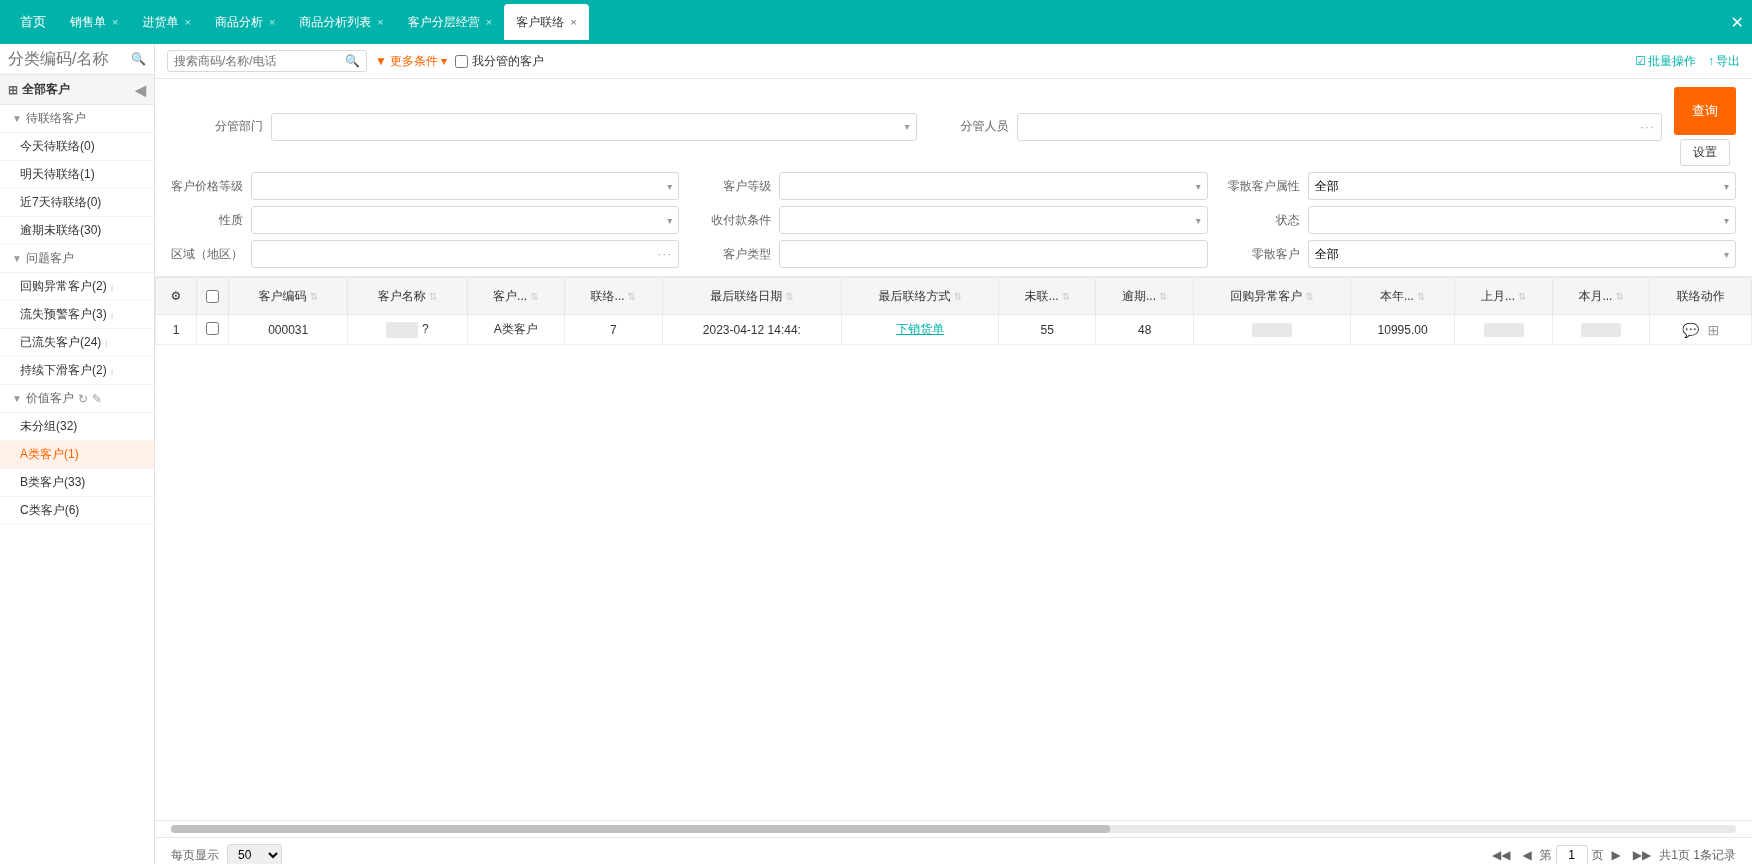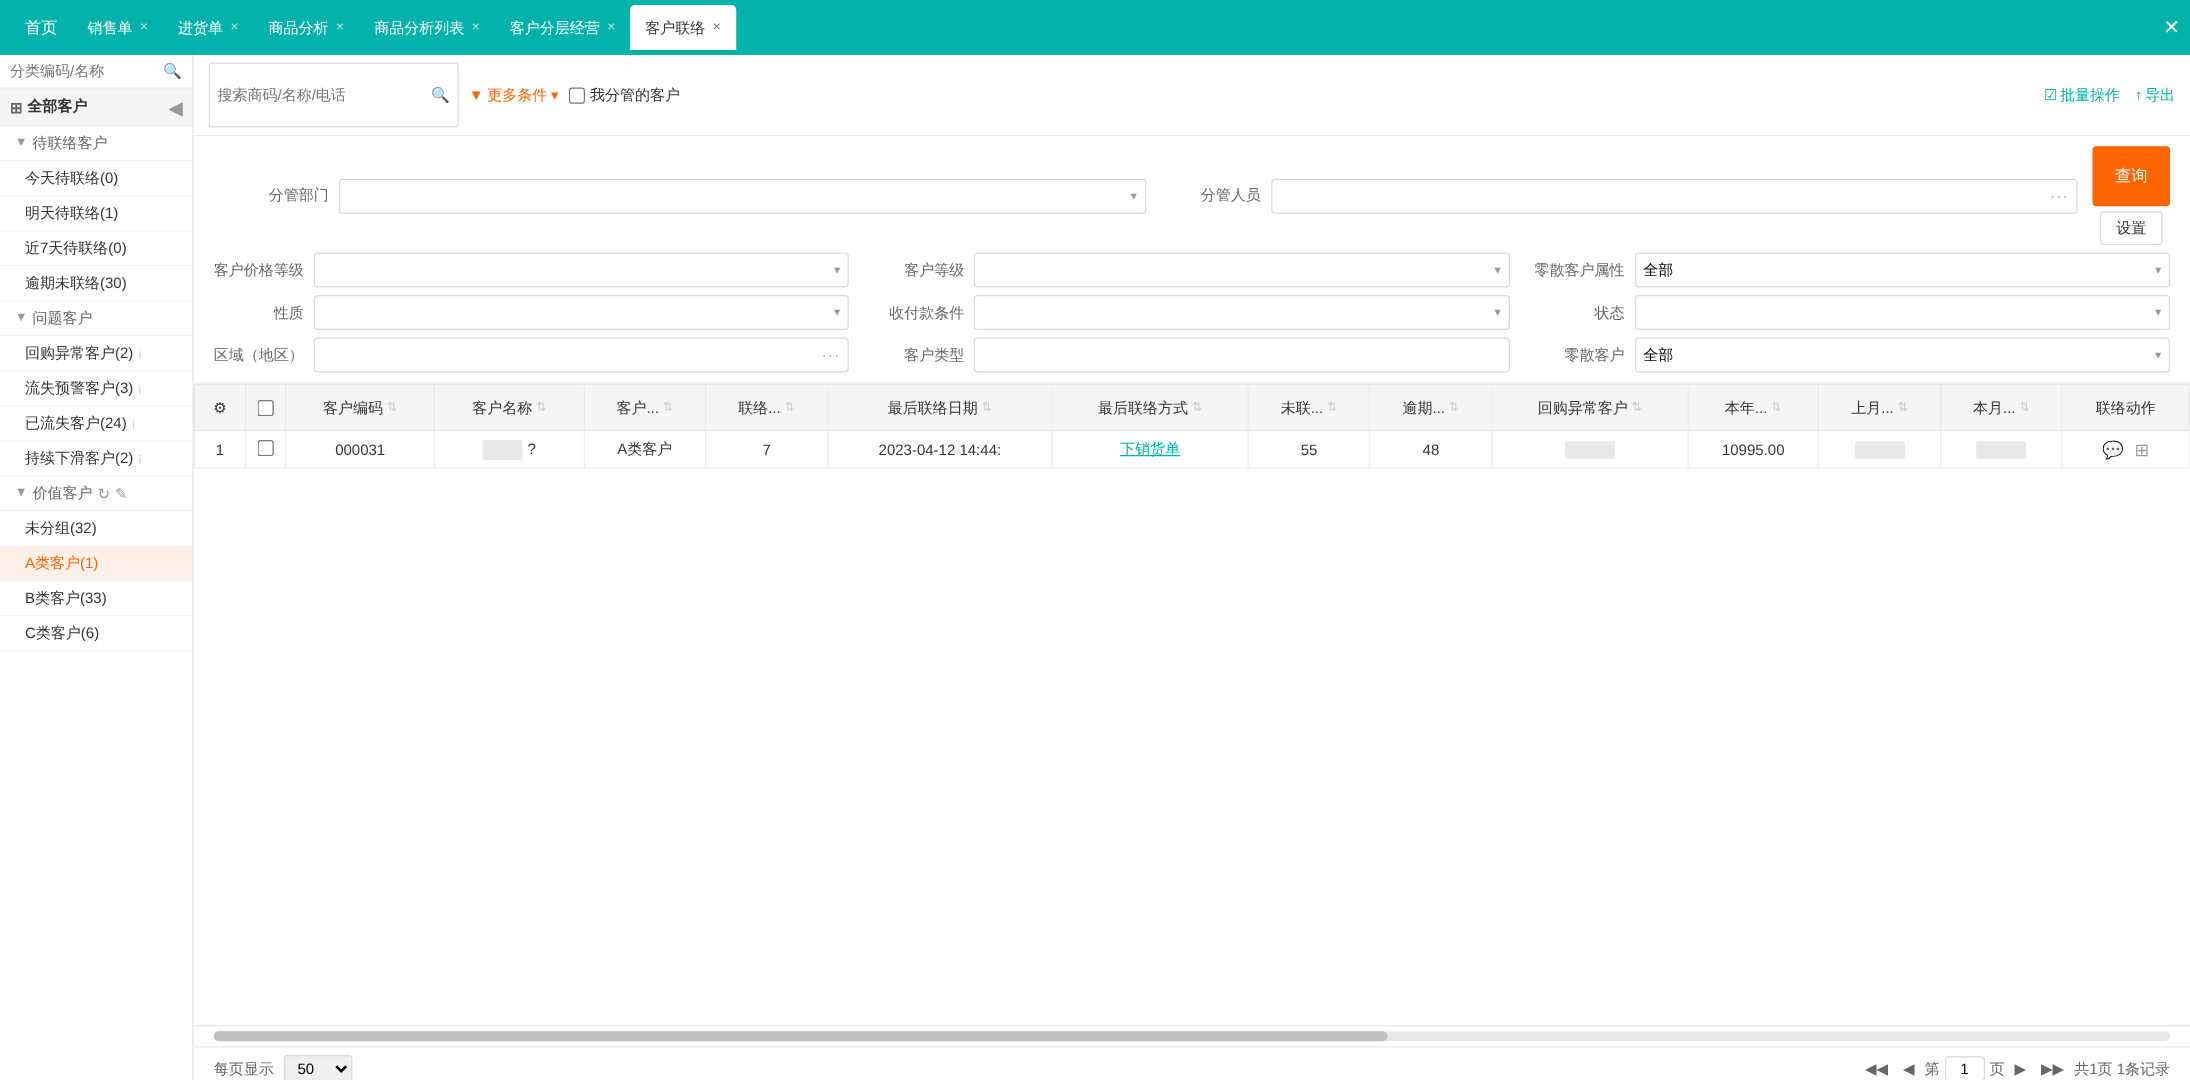--- a/index.html
+++ b/index.html
@@ -28,21 +28,21 @@
     }
 
     
     .sidebar {
       width: 155px; background: #fff; border-right: 1px solid #e0e0e0; overflow-y: auto; flex-shrink: 0;
     }
     .sidebar-search {
       display: flex; align-items: center; padding: 6px 8px; border-bottom: 1px solid #e8e8e8;
     }
     .sidebar-search input {
-      border: none; outline: none; font-size: 12px; width: 100%; background: transparent; color: #a21caf;
+      border: none; outline: none; font-size: 16px; width: 100%; background: transparent; color: #a21caf;
     }
     .sidebar-search .search-icon { color: #00b2a9; cursor: pointer; }
 
     .sidebar-section-header {
       display: flex; align-items: center; padding: 6px 8px; font-weight: bold; color: #333; cursor: pointer;
       background: #f5f5f5; border-bottom: 1px solid #e8e8e8;
     }
     .sidebar-section-header .grid-icon { margin-right: 4px; color: #666; }
     .sidebar-section-header .collapse-btn { margin-left: auto; color: #999; font-size: 14px; }
 
@@ -60,21 +60,21 @@
     
     .content-area {
       flex: 1; display: flex; flex-direction: column; background: #f5f5f5; overflow: hidden;
     }
 
     
     .toolbar {
       display: flex; align-items: center; padding: 6px 12px; background: #fff; border-bottom: 1px solid #e8e8e8; gap: 8px;
     }
     .toolbar-search {
-      display: flex; align-items: center; border: 1px solid #d9d9d9; border-radius: 3px; padding: 18px 6px; width: 200px;
+      display: flex; align-items: center; border: 1px solid #d9d9d9; border-radius: 3px; padding: 3px 6px; width: 200px;
     }
     .toolbar-search input {
       border: none; outline: none; font-size: 12px; width: 100%; color: #999;
     }
     .toolbar-search .search-icon { color: #00b2a9; cursor: pointer; }
     .toolbar-filter {
       display: flex; align-items: center; color: #f60; cursor: pointer; gap: 3px;
     }
     .toolbar-mycheckbox {
       display: flex; gap: 4px; color: #333; cursor: pointer;

